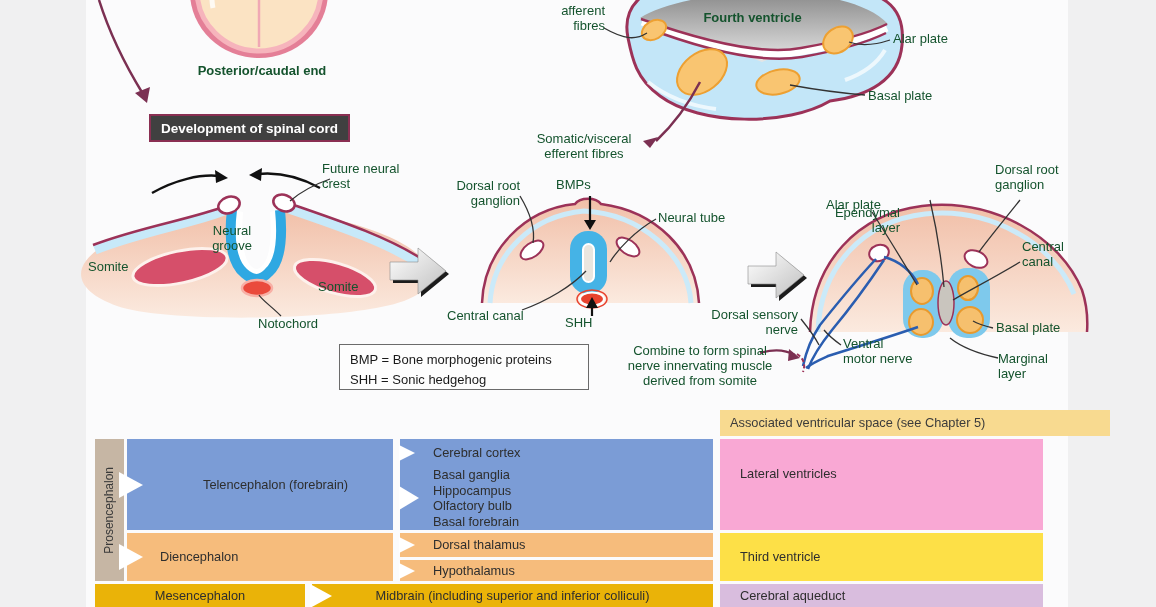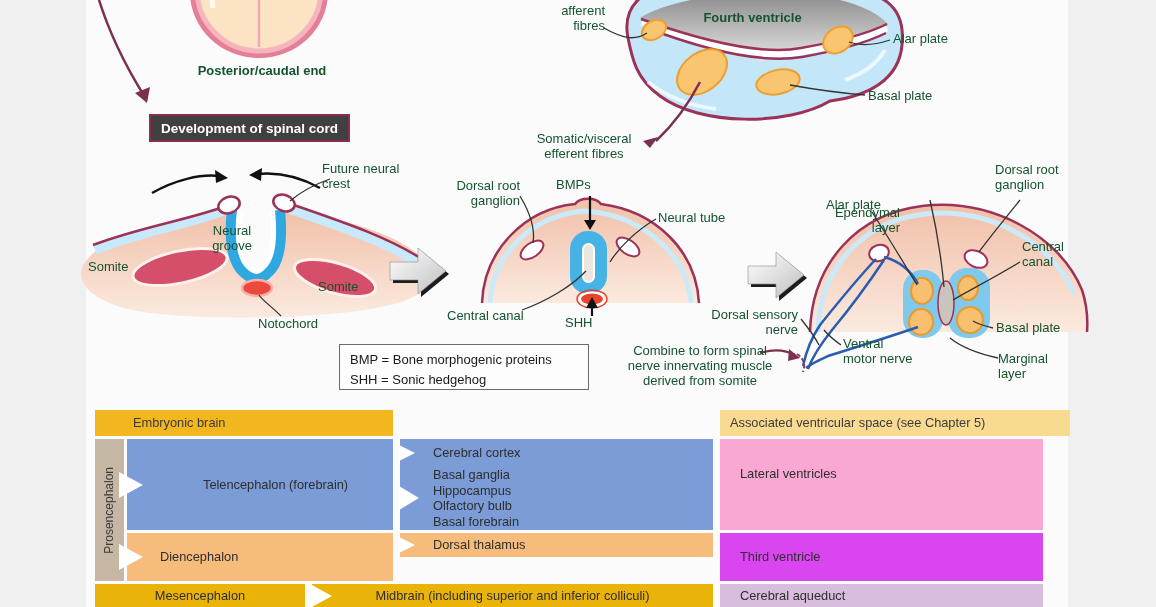--- a/index.html
+++ b/index.html
@@ -21,21 +21,21 @@
              z-index:5;font-size:13px;line-height:1.5;color:#1a1a1a;}
   
   .cell{position:absolute;display:flex;align-items:center;font-size:12.8px;
         color:#2e2e2e;z-index:4;white-space:pre-line;line-height:15.5px;}
   .hdr{color:#3b3b3b;}
   .gold{background:#f2b71e;}
   .palegold{background:#f8da90;}
   .blue{background:#7b9cd6;}
   .paleblue{background:#f9a8d4;}
   .orange{background:#f6bc7c;}
-  .paleorange{background:#d946ef;}
+  .paleorange{background:#fde047;}
   .purple{background:#eab308;}
   .palepurple{background:#d9bdde;}
   .tan{background:#c6b6a4;}
   .vert{writing-mode:vertical-rl;transform:rotate(180deg);font-size:12px;color:#3a3a3a;}
   .chev{position:absolute;top:50%;transform:translateY(-50%);width:0;height:0;
         border:solid transparent;border-left-color:#ffffff;}
   .chev-lg{border-width:13px 0 13px 24px;left:-8px;}
   .chev-md{border-width:12px 0 12px 22px;left:-2px;}
   .chev-sm2{border-width:12px 0 12px 20px;left:-1px;}
   .chev-sm{border-width:8px 0 8px 16px;left:-1px;}
@@ -227,22 +227,21 @@
   <div class="lbl" style="left:1022px;top:240px;">Central
 canal</div>
   <div class="lbl" style="left:996px;top:321px;">Basal plate</div>
   <div class="lbl" style="left:998px;top:352px;">Marginal
 layer</div>
   <div class="lbl r" style="left:698px;top:308px;width:100px;">Dorsal sensory
 nerve</div>
   <div class="lbl" style="left:843px;top:337px;">Ventral
 motor nerve</div>
 
-  <div class="cell gold hdr" style="left:95px;top:410px;width:298px;height:26px;padding-left:38px;box-sizing:border-box;">Embryonic brain</div>
-  <div class="cell palegold hdr" style="left:720px;top:410px;width:350px;height:26px;padding-left:10px;box-sizing:border-box;text-align:center;">Associated ventricular space (see Chapter 5)</div>
+  <div class="cell palegold hdr" style="left:720px;top:410px;width:390px;height:26px;padding-left:10px;box-sizing:border-box;text-align:center;">Associated ventricular space (see Chapter 5)</div>
 
   <div class="cell tan" style="left:95px;top:439px;width:29px;height:142px;justify-content:center;">
     <span class="vert">Prosencephalon</span>
   </div>
 
   <div class="cell blue" style="left:127px;top:439px;width:266px;height:91px;padding-left:76px;box-sizing:border-box;">
     <span class="chev chev-lg"></span>
     <span>Telencephalon (forebrain)</span>
   </div>
   <div class="cell blue" style="left:400px;top:439px;width:313px;height:28px;padding-left:33px;box-sizing:border-box;">
@@ -261,20 +260,24 @@
   </div>
 
   <div class="cell orange" style="left:127px;top:533px;width:266px;height:48px;padding-left:33px;box-sizing:border-box;">
     <span class="chev chev-lg"></span>
     <span>Diencephalon</span>
   </div>
   <div class="cell orange" style="left:400px;top:533px;width:313px;height:24px;padding-left:33px;box-sizing:border-box;text-align:right;">
     <span class="chev chev-sm"></span>
     <span>Dorsal thalamus</span>
   </div>
+  <div class="cell orange" style="left:400px;top:560px;width:313px;height:21px;padding-left:33px;box-sizing:border-box;">
+    <span class="chev chev-sm"></span>
+    <span>Hypothalamus</span>
+  </div>
   <div class="cell paleorange" style="left:720px;top:533px;width:323px;height:48px;padding-left:20px;box-sizing:border-box;">
     <span>Third ventricle</span>
   </div>
 
   <div class="cell purple" style="left:95px;top:584px;width:210px;height:24px;justify-content:center;">
     <span>Mesencephalon</span>
   </div>
   <div class="cell purple" style="left:312px;top:584px;width:401px;height:24px;justify-content:center;">
     <span class="chev chev-md"></span>
     <span>Midbrain (including superior and inferior colliculi)</span>

